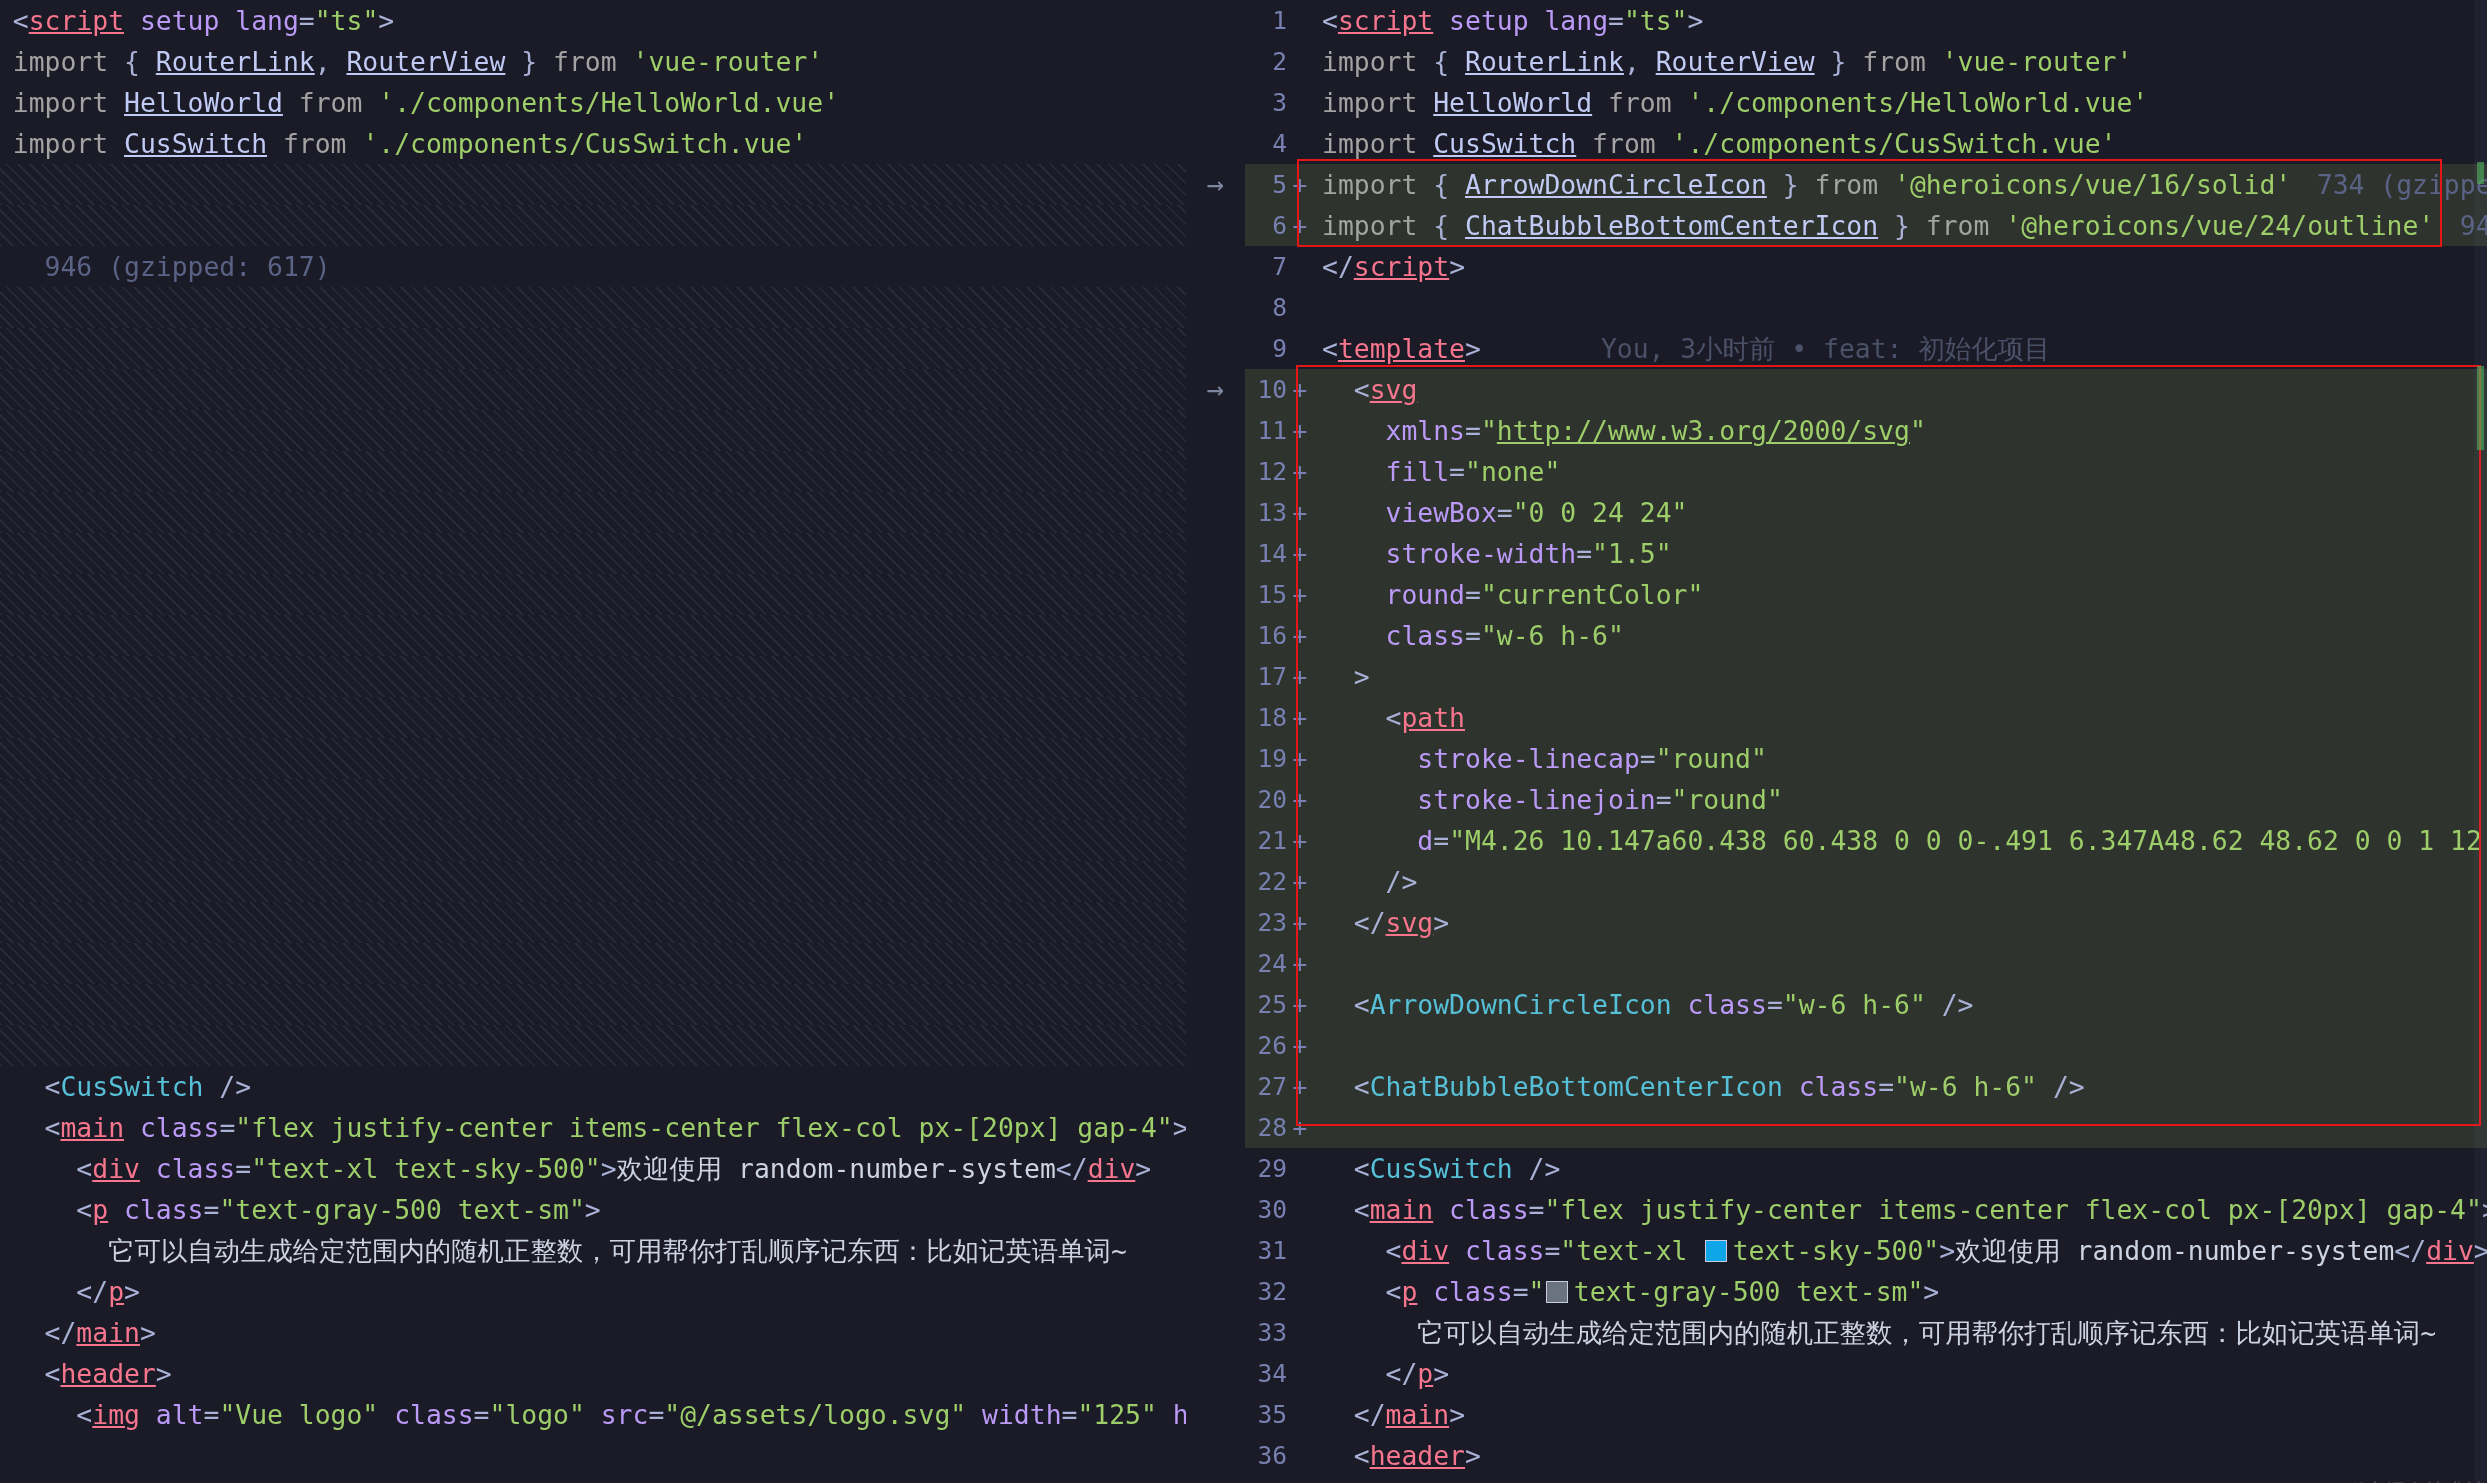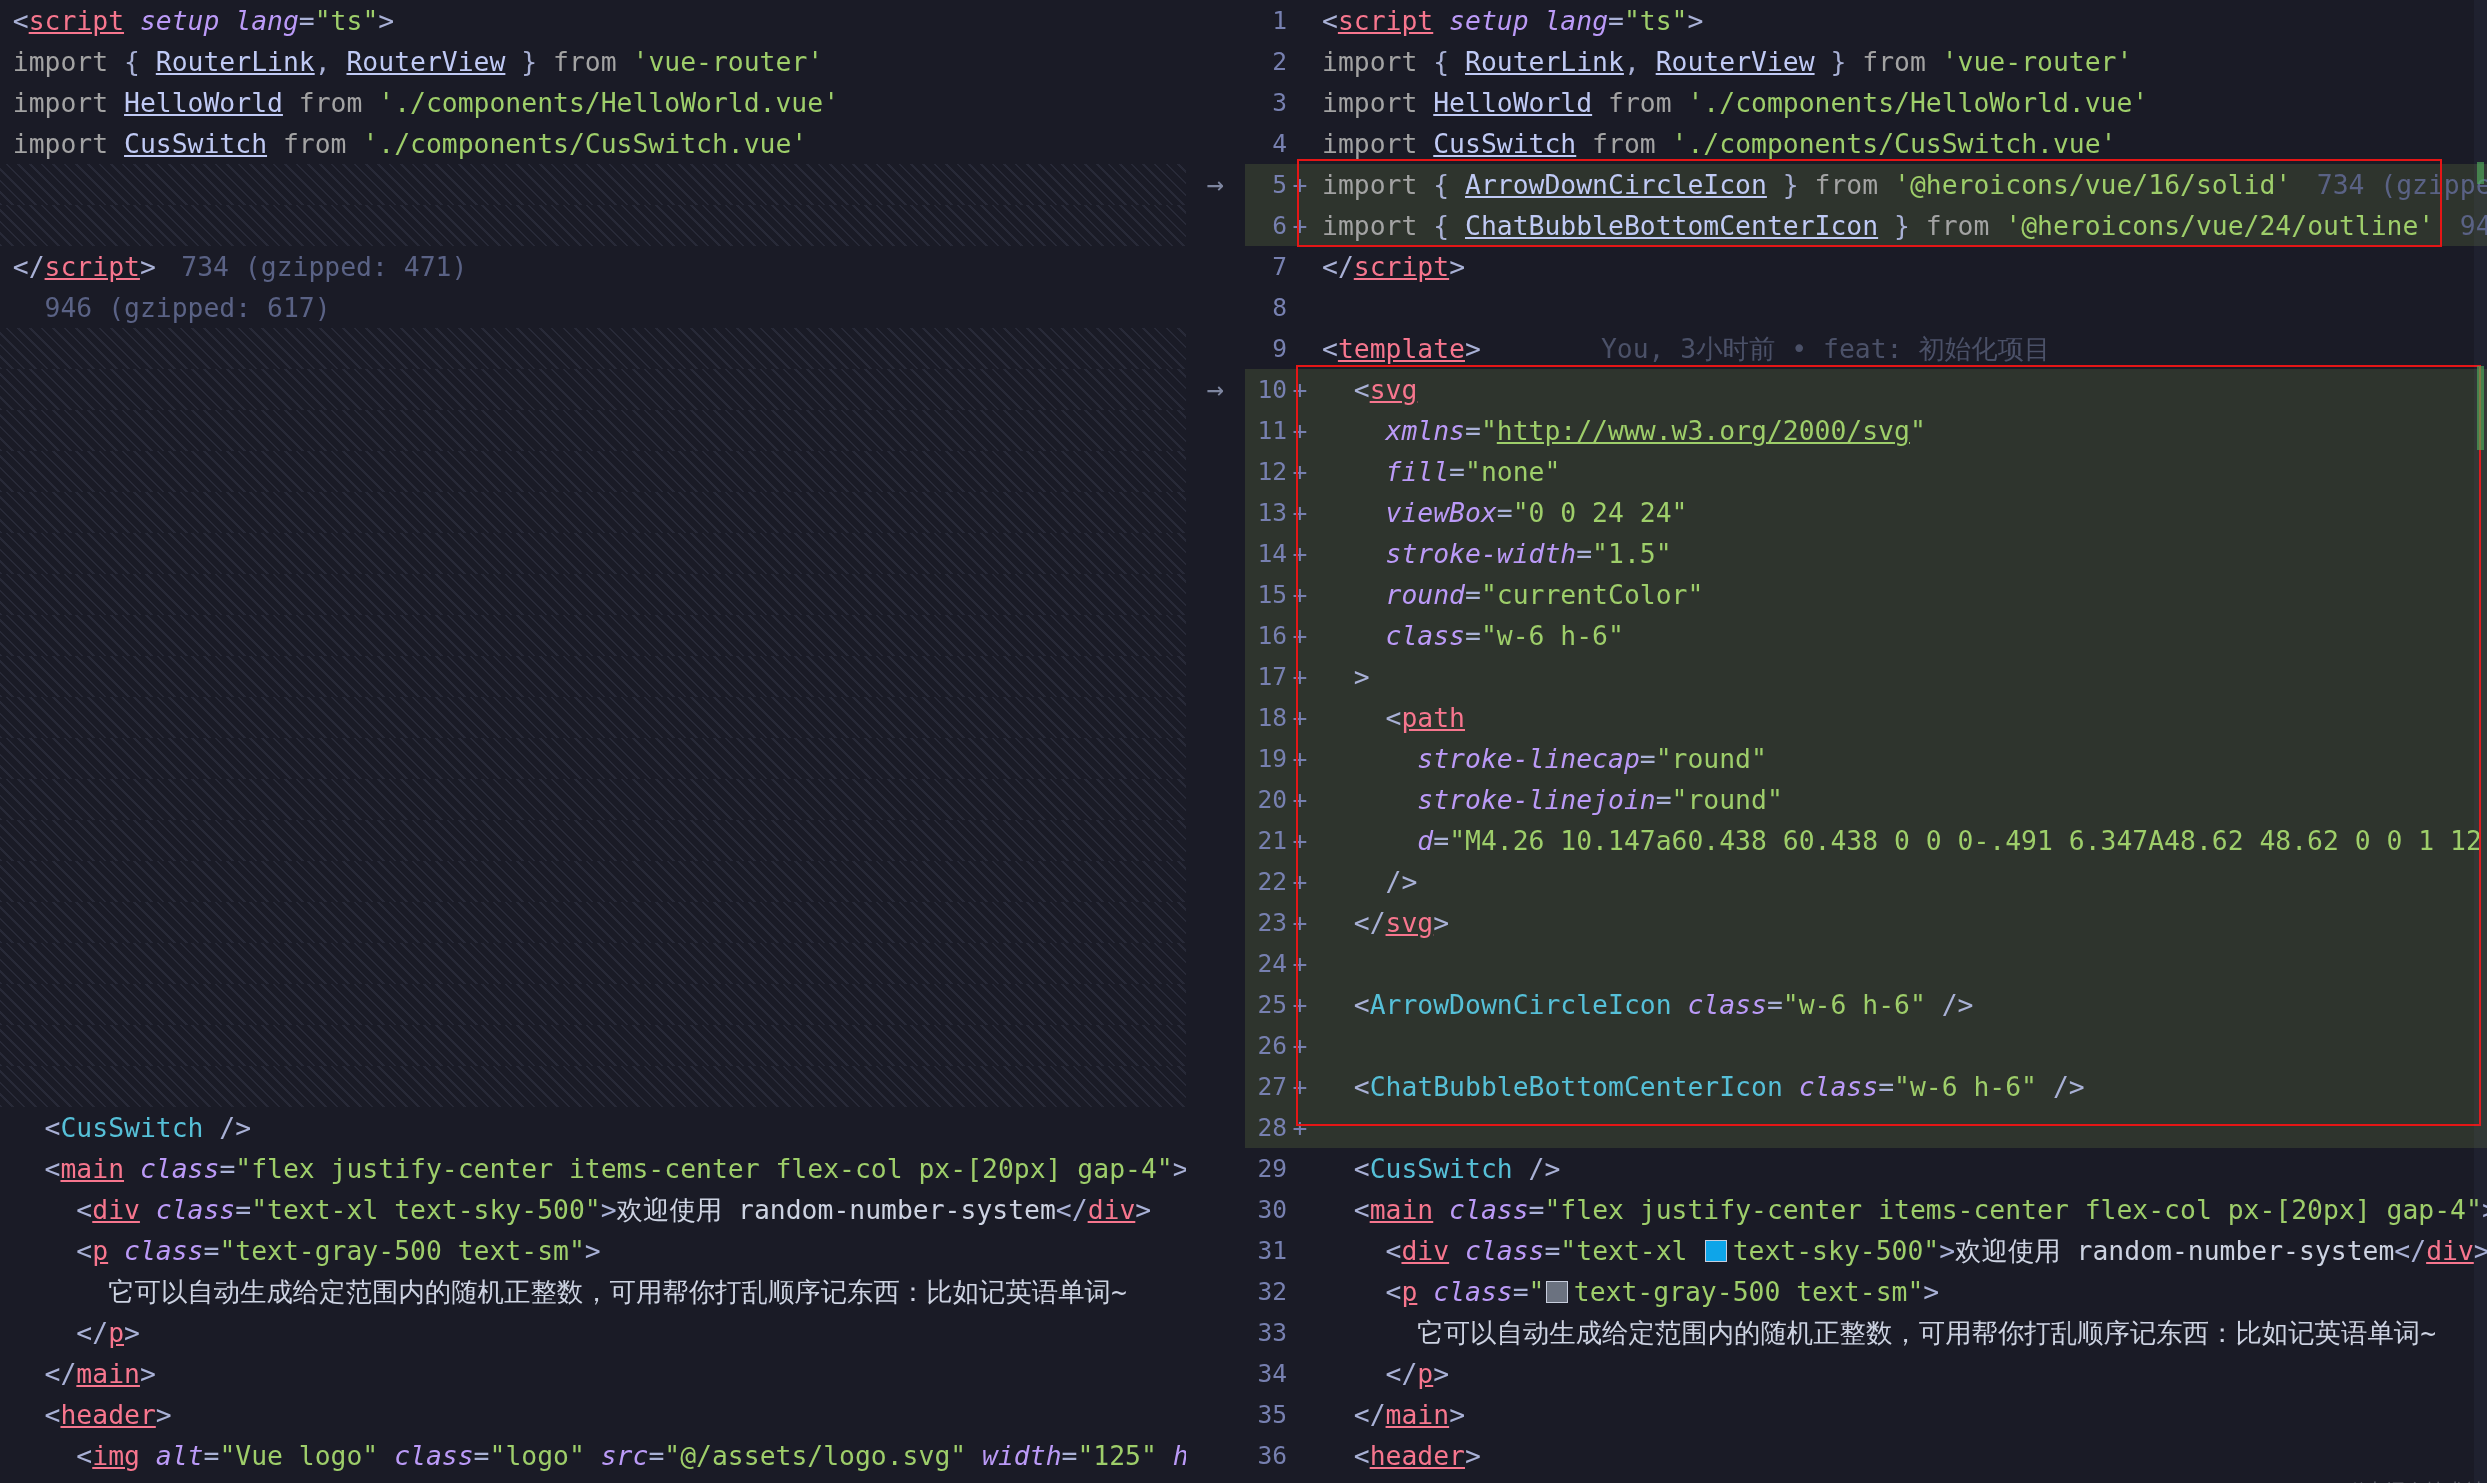--- a/index.html
+++ b/index.html
@@ -13,21 +13,21 @@
          color:#7e86a0;font-size:29px;cursor:pointer;}
   .row{display:flex;height:41px;line-height:41px;white-space:pre;overflow:hidden;}
   .row.added{background:rgba(155,185,85,0.16);}
   .row.filler{background:repeating-linear-gradient(45deg,rgba(160,170,210,0.10) 0 1.8px,rgba(0,0,0,0) 1.8px 8.2px);}
   .lnum{flex:0 0 42px;text-align:right;font-size:24.6px;color:#7780b0;}
   .plus{flex:0 0 24px;padding-left:5.5px;font-size:24.6px;color:#7780b0;}
   .code{flex:1 1 auto;overflow:hidden;}
   .pane.left .code{margin-left:12.8px;}
   .pane.right .code{margin-left:5.5px;}
   .seg-kw{color:#a3a3a3;}
-  .seg-attr{color:#bb9af7;font-style:italic;}
+  .seg-attr{color:#bb9af7;}
   .seg-tag{color:#f7768e;text-decoration:underline;}
   .seg-comp{color:#56c0d8;}
   .seg-str{color:#9ece6a;}
   .seg-link{color:#9ece6a;text-decoration:underline;text-align:center;}
   .seg-pun{color:#a9b1d6;}
   .seg-id{color:#c0caf5;text-decoration:underline;}
   .seg-txt{color:#cdd3e2;}
   .seg-dim{color:#5a6285;}
   .seg-ann{color:#5a6285;margin-left:25.5px;}
   .seg-blame{color:#4b5168;margin-left:120px;}
@@ -47,21 +47,20 @@
 
 <div class="screen">
 
   <div class="pane left" id="left-pane">
       <div class="row"><span class="code"><span class="seg-pun">&lt;</span><span class="seg-tag">script</span><span class="seg-attr"> setup</span><span class="seg-attr"> lang</span><span class="seg-pun">=</span><span class="seg-str">"ts"</span><span class="seg-pun">&gt;</span></span></div>
       <div class="row"><span class="code"><span class="seg-kw">import </span><span class="seg-pun">{ </span><span class="seg-id">RouterLink</span><span class="seg-pun">, </span><span class="seg-id">RouterView</span><span class="seg-pun"> } </span><span class="seg-kw">from </span><span class="seg-str">'vue-router'</span></span></div>
       <div class="row"><span class="code"><span class="seg-kw">import </span><span class="seg-id">HelloWorld</span><span class="seg-kw"> from </span><span class="seg-str">'./components/HelloWorld.vue'</span></span></div>
       <div class="row"><span class="code"><span class="seg-kw">import </span><span class="seg-id">CusSwitch</span><span class="seg-kw"> from </span><span class="seg-str">'./components/CusSwitch.vue'</span></span></div>
       <div class="row filler"><span class="code"></span></div>
       <div class="row filler"><span class="code"></span></div>
-      <div class="row"><span class="code"><span class="seg-pun">&lt;/</span><span class="seg-tag">script</span><span class="seg-pun">&gt;</span><span class="seg-ann">734 (gzipped: 471)</span></span></div>
       <div class="row"><span class="code"><span class="seg-dim">  946 (gzipped: 617)</span></span></div>
       <div class="row filler"><span class="code"></span></div>
       <div class="row filler"><span class="code"></span></div>
       <div class="row filler"><span class="code"></span></div>
       <div class="row filler"><span class="code"></span></div>
       <div class="row filler"><span class="code"></span></div>
       <div class="row filler"><span class="code"></span></div>
       <div class="row filler"><span class="code"></span></div>
       <div class="row filler"><span class="code"></span></div>
       <div class="row filler"><span class="code"></span></div>

